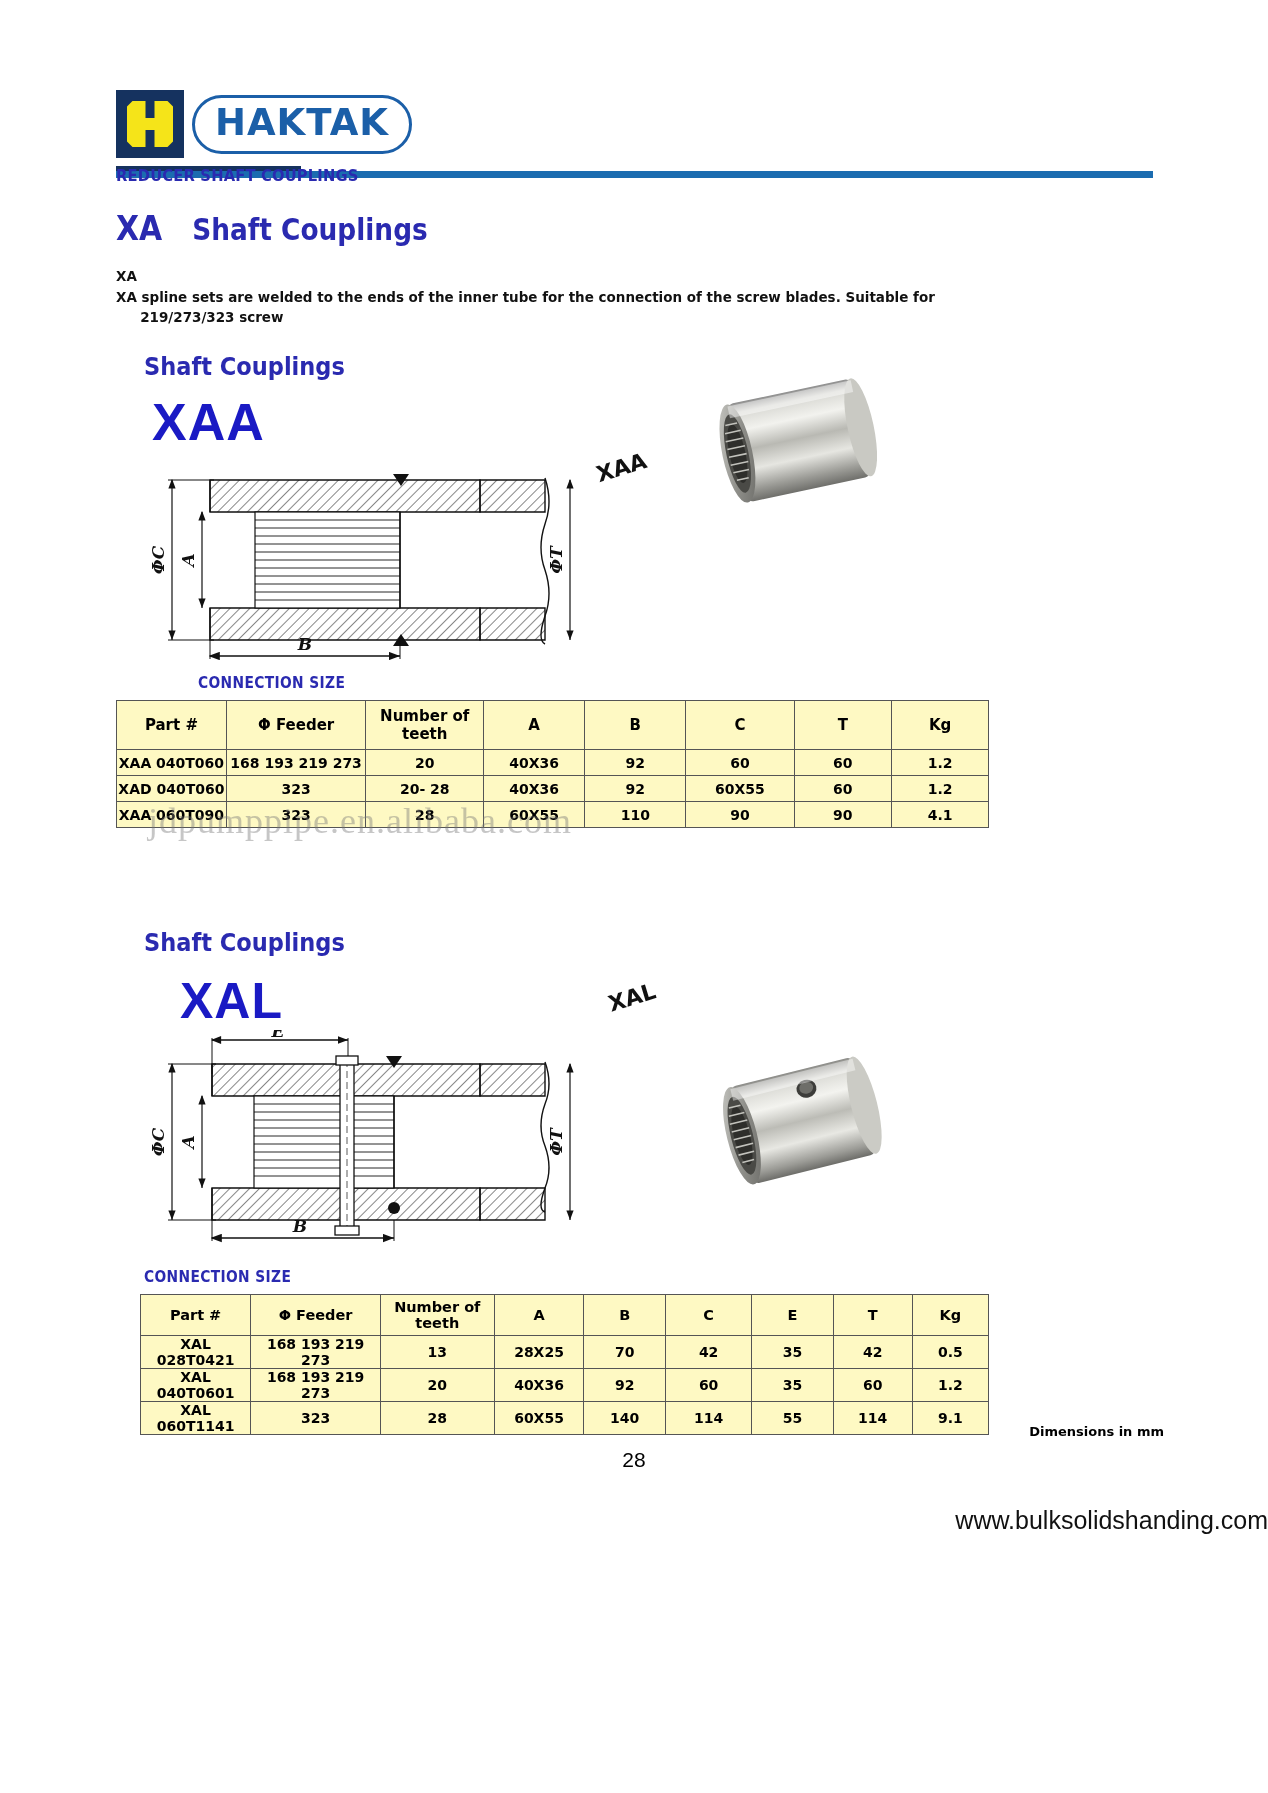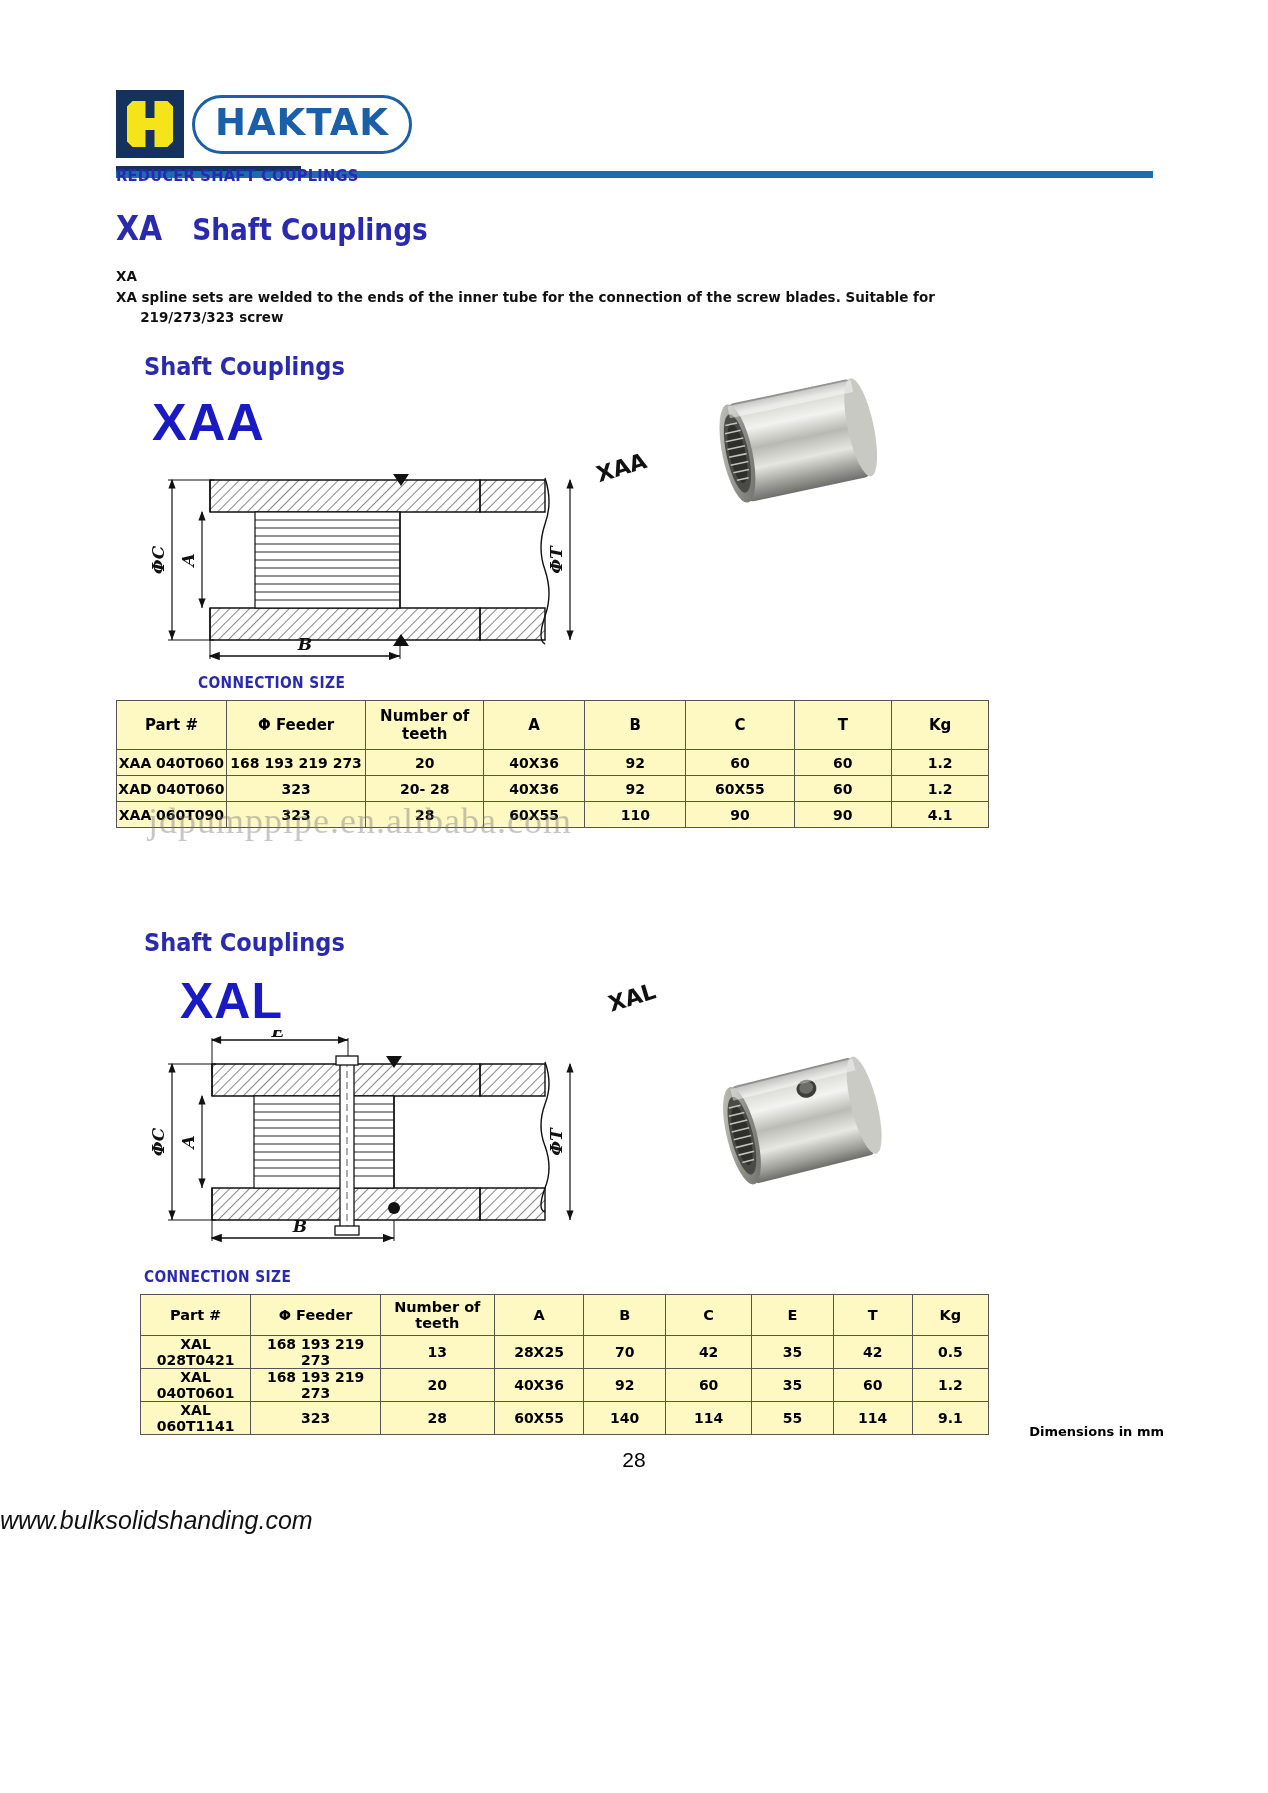--- a/index.html
+++ b/index.html
@@ -253,25 +253,24 @@
     width: 1268px;
     text-align: center;
     font-family: "Liberation Sans", sans-serif;
     font-size: 21px;
     color: #000;
   }
   .footer-url {
     position: absolute;
     left: 0; top: 1506px;
     width: 1268px;
-    text-align: left;
+    text-align: right;
     font-family: "Liberation Sans", sans-serif;
     font-size: 25px;
     color: #111;
-    font-style: italic;
   }
 </style>
 </head>
 <body>
 
 <div class="header">
   <div class="logo-wrap">
     <div class="logo-mark">
       <div class="logo-h"></div>
     </div>

